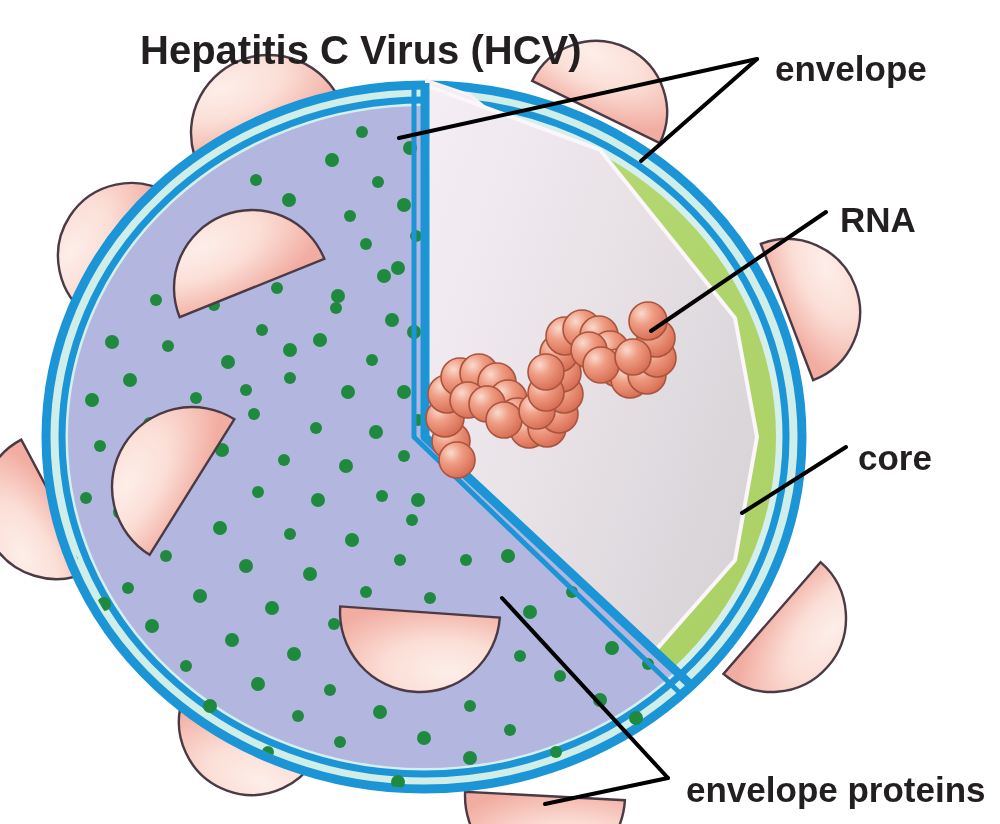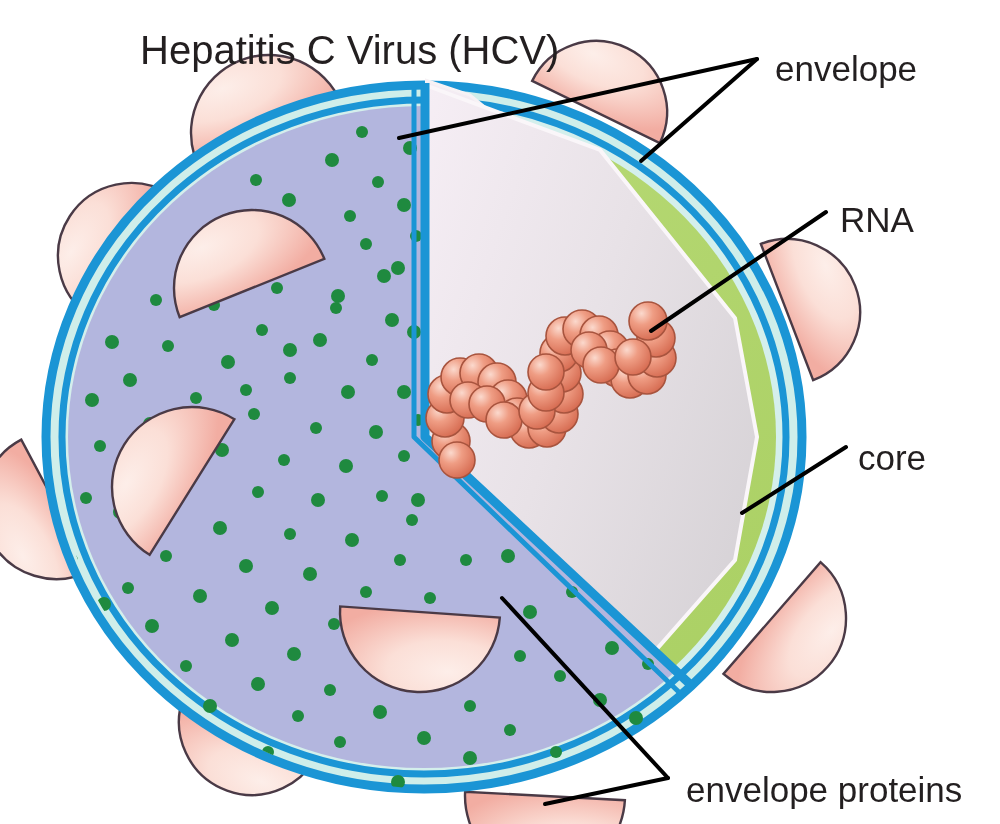--- a/index.html
+++ b/index.html
@@ -14,20 +14,21 @@
     position: relative;
     overflow: hidden;
     font-family: "Liberation Sans", sans-serif;
   }
   #diagram-root {
     position: absolute;
     left: 0;
     top: 0;
     width: 792px;
     height: 824px;
+    font-weight: bold;
   }
   svg#hcv-svg {
     display: block;
     width: 1000px;
     height: 824px;
   }
   .diagram-title {
     font-family: "Liberation Sans", sans-serif;
     font-size: 40px;
     fill: #231f20;

